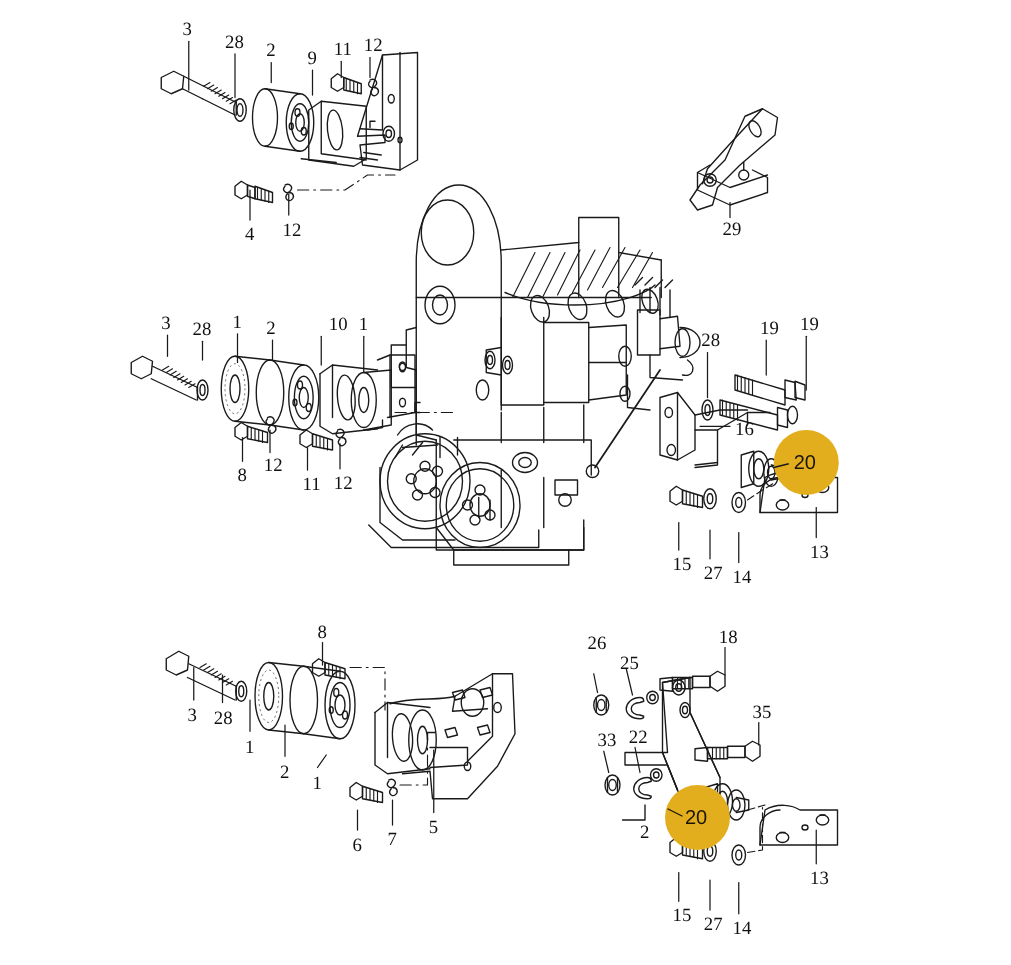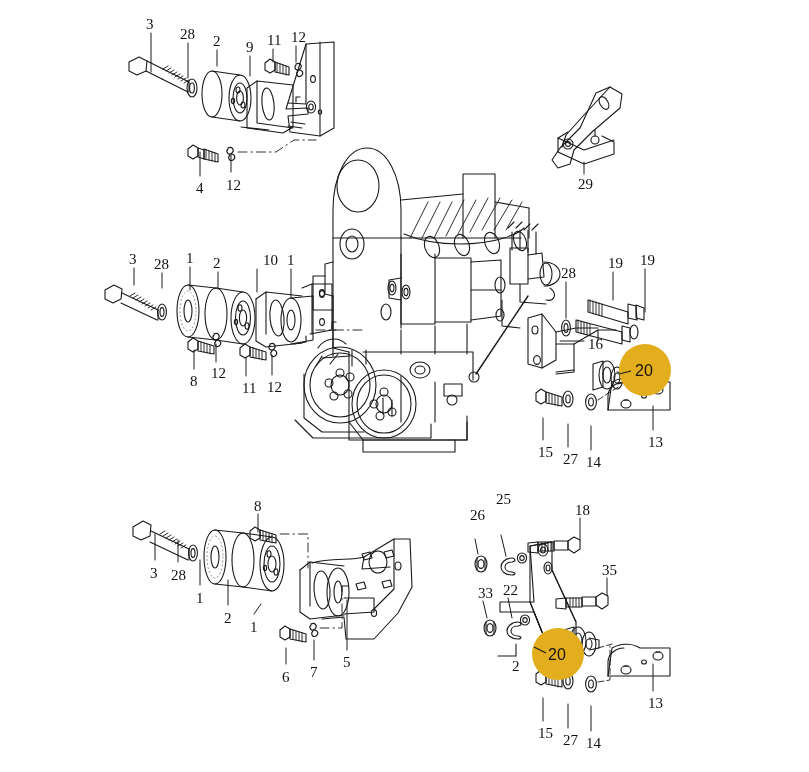--- a/index.html
+++ b/index.html
@@ -544,21 +544,21 @@
       <div class="lbl" style="left: 561px; top: 266px;">28</div>
       <div class="lbl" style="left: 608px; top: 256px;">19</div>
       <div class="lbl" style="left: 640px; top: 253px;">19</div>
       <div class="lbl" style="left: 588px; top: 337px;">16</div>
       <div class="lbl" style="left: 538px; top: 445px;">15</div>
       <div class="lbl" style="left: 563px; top: 452px;">27</div>
       <div class="lbl" style="left: 586px; top: 455px;">14</div>
       <div class="lbl" style="left: 648px; top: 435px;">13</div>
       <div class="lbl" style="left: 575px; top: 503px;">18</div>
       <div class="lbl" style="left: 470px; top: 508px;">26</div>
-      <div class="lbl" style="left: 496px; top: 492px;">25</div>
+      <div class="lbl" style="left: 496px; top: 524px;">25</div>
       <div class="lbl" style="left: 602px; top: 563px;">35</div>
       <div class="lbl" style="left: 478px; top: 586px;">33</div>
       <div class="lbl" style="left: 503px; top: 583px;">22</div>
       <div class="lbl" style="left: 512px; top: 659px;">2</div>
       <div class="lbl" style="left: 648px; top: 696px;">13</div>
       <div class="lbl" style="left: 538px; top: 726px;">15</div>
       <div class="lbl" style="left: 563px; top: 733px;">27</div>
       <div class="lbl" style="left: 586px; top: 736px;">14</div>
     </div>
   <div id="highlight-num-layer">

